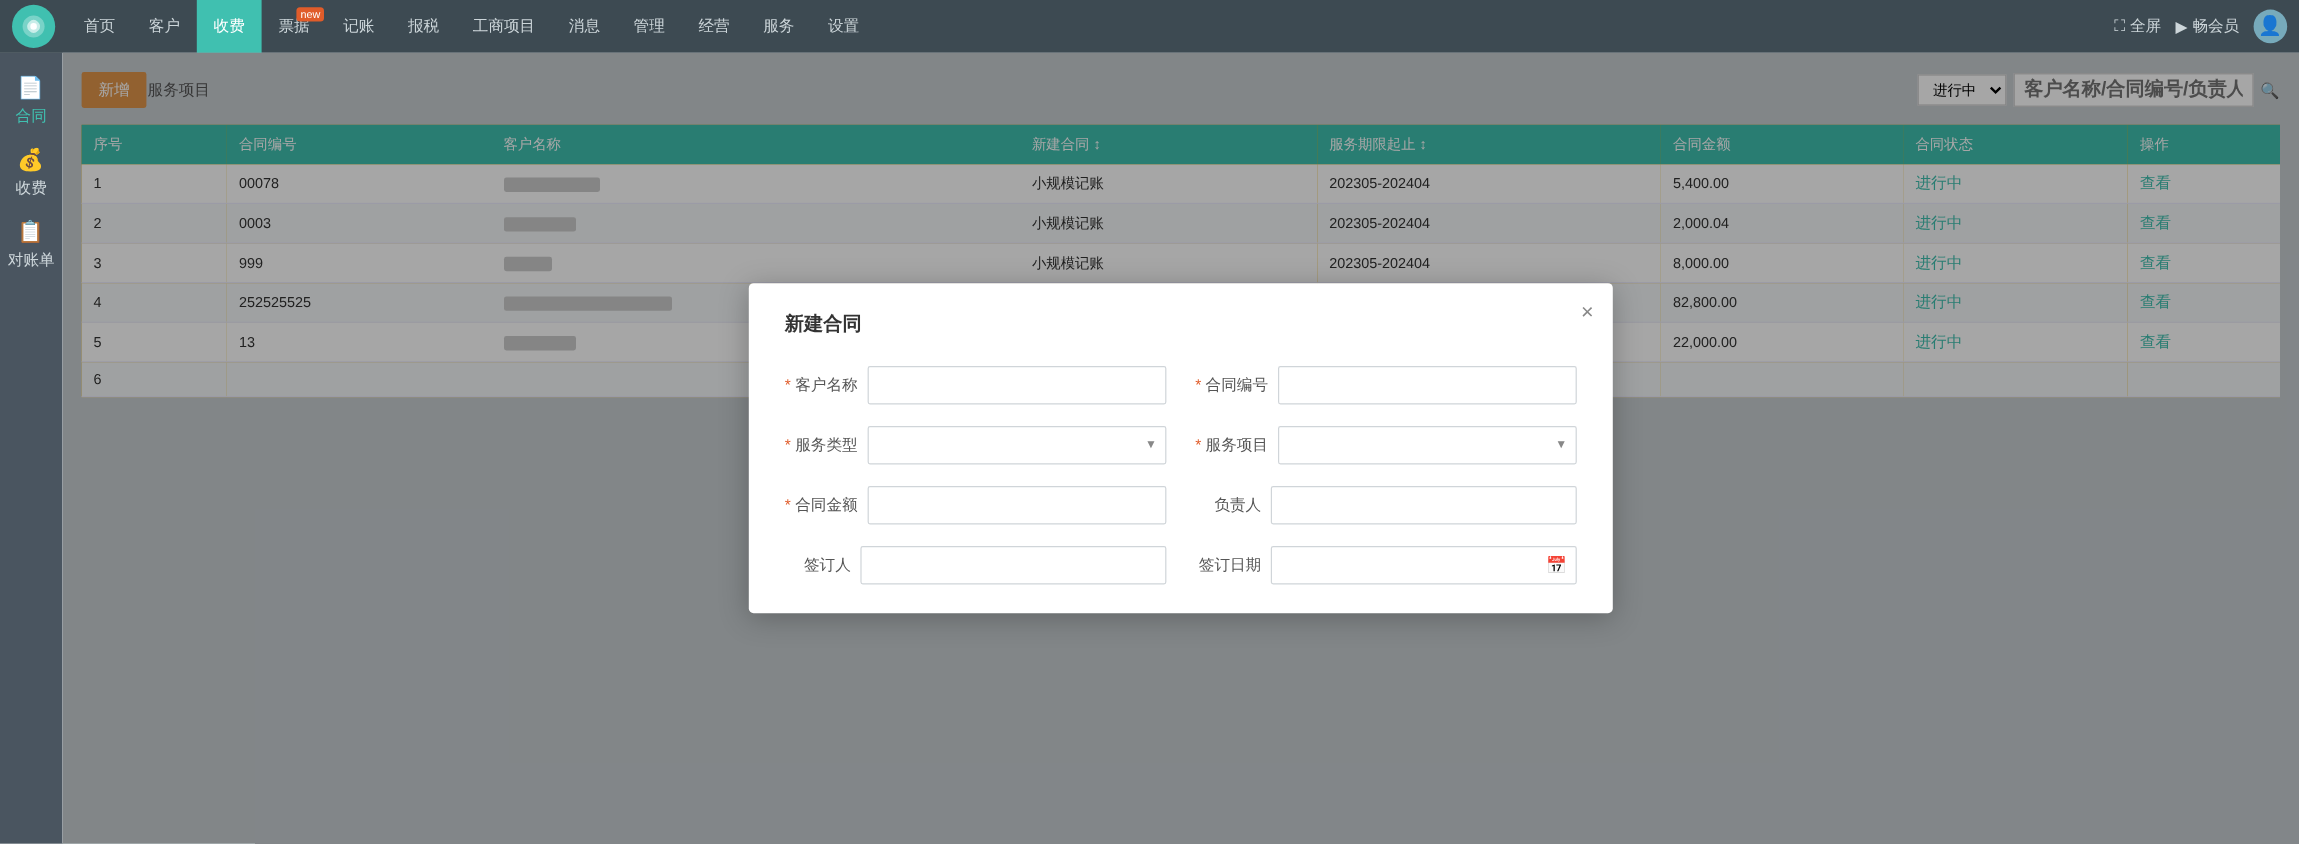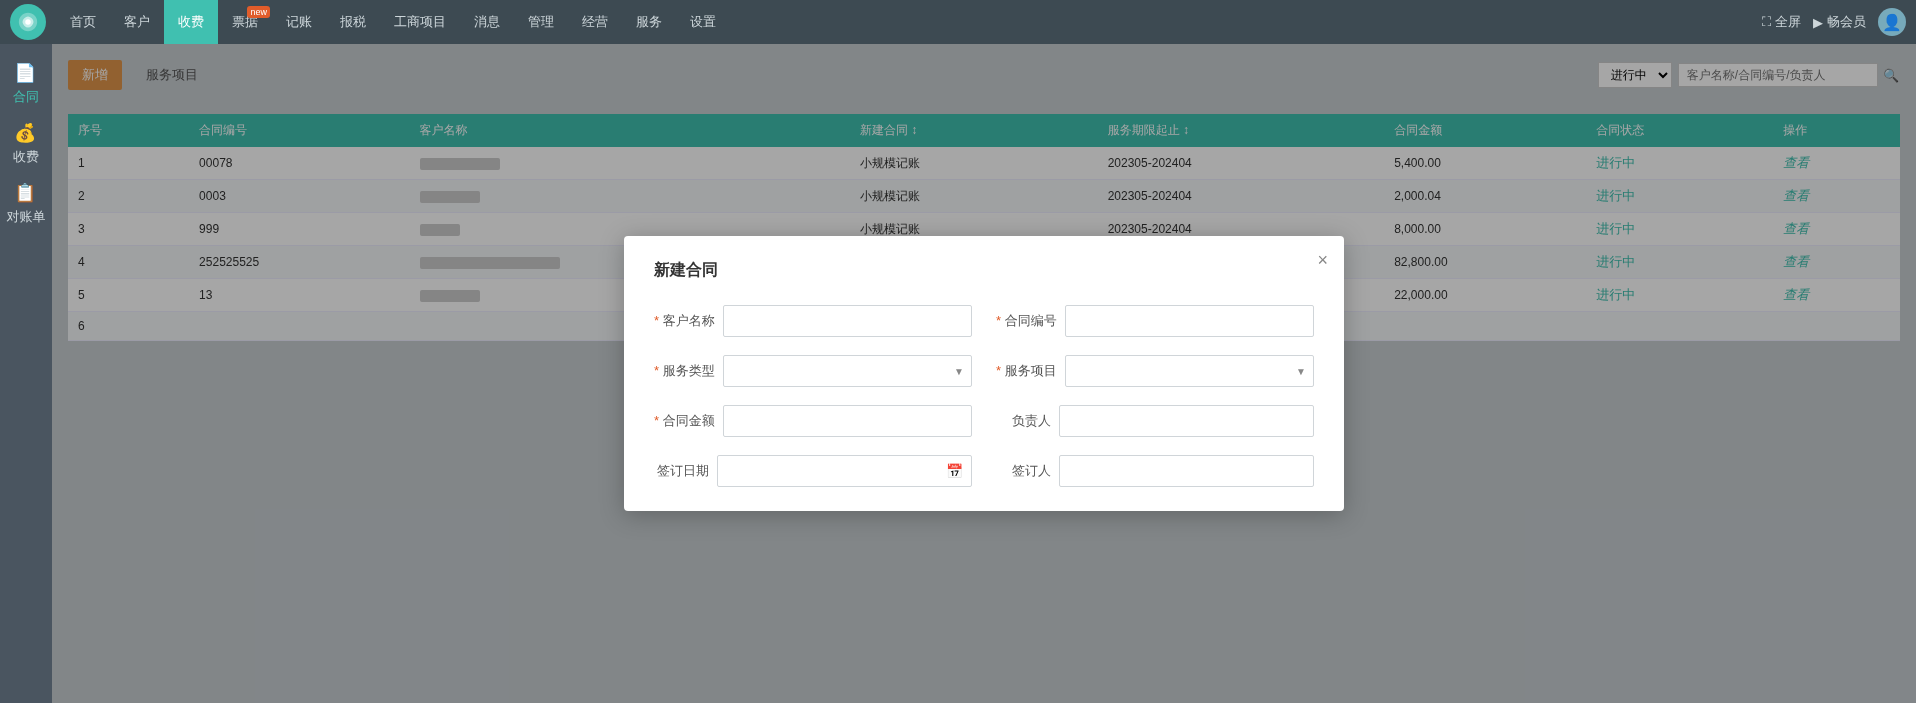--- a/index.html
+++ b/index.html
@@ -84,21 +84,21 @@
     .content-area {
       flex: 1;
       background: #c8ced2;
       padding: 16px;
       overflow: auto;
       position: relative;
     }
 
     
     .toolbar {
-      display: flex; align-items: center; gap: 24px; margin-bottom: 24px;
+      display: flex; align-items: center; gap: 1px; margin-bottom: 14px;
     }
     .btn-new {
       background: #e0954a;
       color: #fff;
       border: none;
       padding: 6px 14px;
       cursor: pointer;
       font-size: 13px;
       border-radius: 2px;
     }
@@ -112,23 +112,24 @@
     .status-select {
       border: 1px solid #ccc;
       padding: 4px 8px;
       font-size: 12px;
       background: #fff;
       cursor: pointer;
     }
     .search-box {
       border: 1px solid #ccc;
       padding: 4px 8px;
-      font-size: 12px;
+      font-size: 16px;
       background: #fff;
       width: 200px;
+      font-weight: bold;
     }
     .search-icon-btn {
       background: none; border: none; cursor: pointer; color: #666;
     }
 
     
     .data-table {
       width: 100%;
       border-collapse: collapse;
       background: #eab308;
@@ -145,21 +146,21 @@
       white-space: nowrap;
     }
     .data-table tbody tr:nth-child(even) { background: #f5f8f9; }
     .data-table tbody tr:nth-child(odd) { background: #fff; }
     .data-table tbody td {
       padding: 7px 10px;
       font-size: 12px;
       color: #333;
       border-bottom: 1px solid #eef;
     }
-    .table-action { color: #40c0b0; cursor: pointer; font-style: italic; }
+    .table-action { color: #40c0b0; cursor: pointer; }
     .status-badge-active {
       color: #40c0b0;
     }
     .blurred-text {
       display: inline-block;
       background: #ccc;
       color: transparent;
       border-radius: 2px;
       user-select: none;
       font-size: 11px;
@@ -462,30 +463,30 @@
               <input type="text" class="form-input" style="">
             </div>
             <div class="form-field">
               <label class="form-label">负责人</label>
               <input type="text" class="form-input" style="">
             </div>
           </div>
 
           <div class="form-row">
             <div class="form-field">
+              <label class="form-label">签订人</label>
+              <input type="text" class="form-input" style="">
+            </div>
+            <div class="form-field">
               <label class="form-label">签订日期</label>
               <div class="date-input-wrapper">
                 <input type="text" class="date-input" style="">
                 <span class="calendar-icon">📅</span>
               </div>
             </div>
-            <div class="form-field">
-              <label class="form-label">签订人</label>
-              <input type="text" class="form-input" style="">
-            </div>
           </div>
 
         </div>
 
       </div>
     </div>
 
   </div>
 </div>
 

